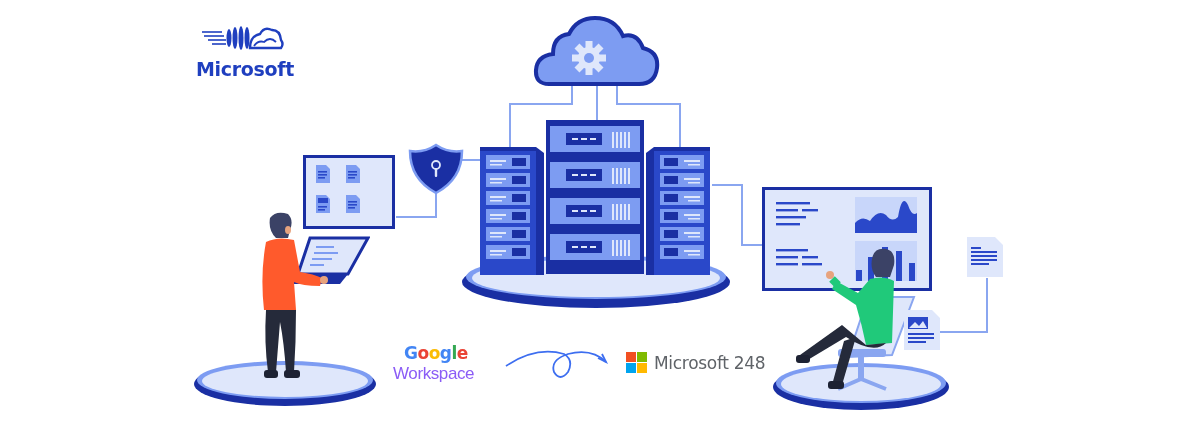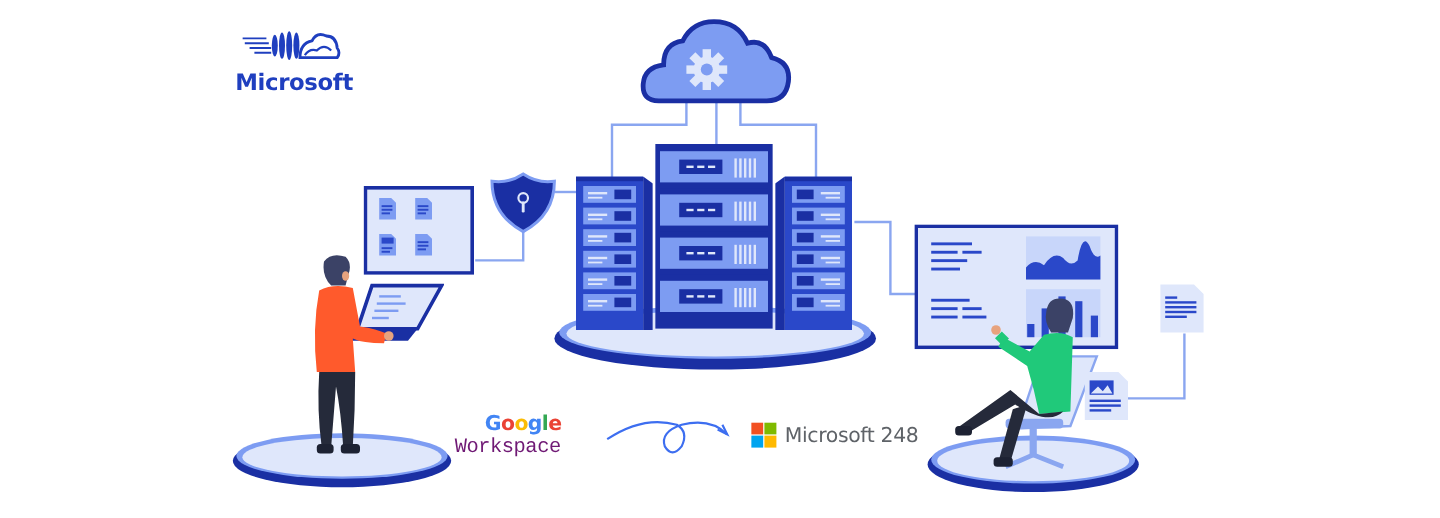--- a/index.html
+++ b/index.html
@@ -1,21 +1,21 @@
 <!DOCTYPE html>
 <html><head>
 <meta charset="utf-8">
 <style>
   html, body { margin:0; padding:0; background:#ffffff; }
   body { width:1200px; height:432px; position:relative; overflow:hidden; font-family:"Liberation Sans", sans-serif; }
   .abs { position:absolute; }
   svg { display:block; }
   .logo-text { position:absolute; left:196px; top:58px; font-family:"DejaVu Sans", sans-serif; font-weight:bold; font-size:19px; color:#1f3fbf; letter-spacing:-0.3px; }
   .google-text { position:absolute; left:404px; top:343px; font-family:"DejaVu Sans", sans-serif; font-size:17px; font-weight:bold; letter-spacing:-0.5px; }
-  .workspace-text { position:absolute; left:379px; top:364px; font-family:Liberation Mono, monospace; font-size:17px; color:#701a75; letter-spacing:-0.4px; }
+  .workspace-text { position:absolute; left:393px; top:364px; font-family:Liberation Sans, sans-serif; font-size:17px; color:#8b5cf6; letter-spacing:-0.4px; }
   .ms-text { position:absolute; left:654px; top:353px; font-family:"DejaVu Sans", sans-serif; font-size:17px; color:#5f6368; letter-spacing:-0.3px; }
 </style>
 </head>
 <body>
 
 <div class="abs" style="left:196px;top:22px;width:110px;height:60px;">
   <svg class="abs" style="left:6px;top:0;" width="82" height="34" viewBox="0 0 82 34">
     <g stroke="#1f3fbf" stroke-width="1.6" fill="none">
       <line x1="2" y1="14" x2="22" y2="14"></line>
       <line x1="6" y1="18" x2="24" y2="18"></line>

